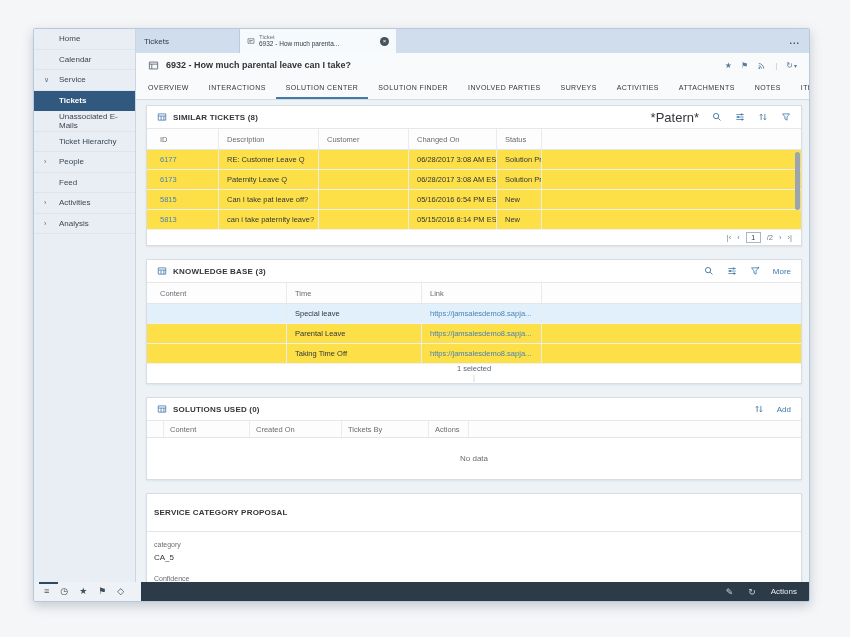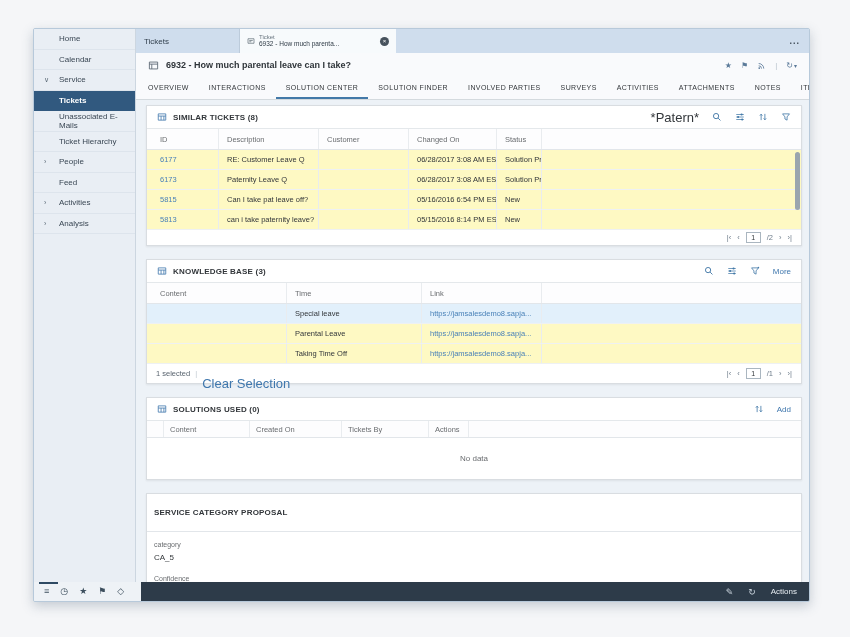--- a/index.html
+++ b/index.html
@@ -57,29 +57,29 @@
   .blue-link { color:#3f77ad; font-size:8px; }
   .icon-btn { line-height:0; display:flex; align-items:center; }
 
   .trow { display:flex; align-items:stretch; }
   .cell { display:flex; align-items:center; padding-left:8px; border-right:1px solid #e9ecef;
           font-size:7.5px; color:#32363a; white-space:nowrap; overflow:hidden; }
   .cell:first-child { padding-left:13px; }
   .cell.last { flex:1; border-right:none; }
   .thead { height:22px; border-top:1px solid #e4e8eb; border-bottom:1px solid #e2e6ea; background:#fdfdfe; }
   .thead .cell { color:#6a6d70; }
-  .drow { height:20px; border-bottom:1px solid #eef1f3; background:#fef9c3; }
+  .drow { height:20px; border-bottom:1px solid #eef1f3; background:#fde047; }
   .drow.selrow { background:#e2f0fb; }
   .link { color:#4a82b8; }
   .rows-wrap { position:relative; }
   .vscroll { position:absolute; right:1px; top:2px; width:5px; height:58px; background:#9aa5ae; border-radius:3px; }
 
   .card-ft { display:flex; align-items:center; padding:0 9px; }
   .ft-sm { height:15px; }
-  .ft-kb { height:19px; }
+  .ft-kb { height:19px;flex-direction:column; }
   .pager { margin-left:auto; display:flex; align-items:center; gap:6px; color:#6c7b89; font-size:7.5px; }
   .pagebox { min-width:15px; height:11px; border:1px solid #aab6c0; background:#fff; display:flex; align-items:center;
              justify-content:center; font-size:7px; color:#32363a; }
   .kb-sel { font-size:7.5px; color:#5a6570; }
   .kb-div { font-size:7.5px; color:#c2cad1; margin:0 5px; }
   .kb-clear { font-size:13px; color:#3f77ad;margin-top:20px; }
   .nodata { height:41px; display:flex; align-items:center; justify-content:center; font-size:8px; color:#6a6d70; }
 
   .scp-hd { height:38px; display:flex; align-items:center; padding:0 7px; border-bottom:1px solid #e2e6ea;
             font-size:8px; font-weight:bold; color:#32363a; letter-spacing:.2px; }

